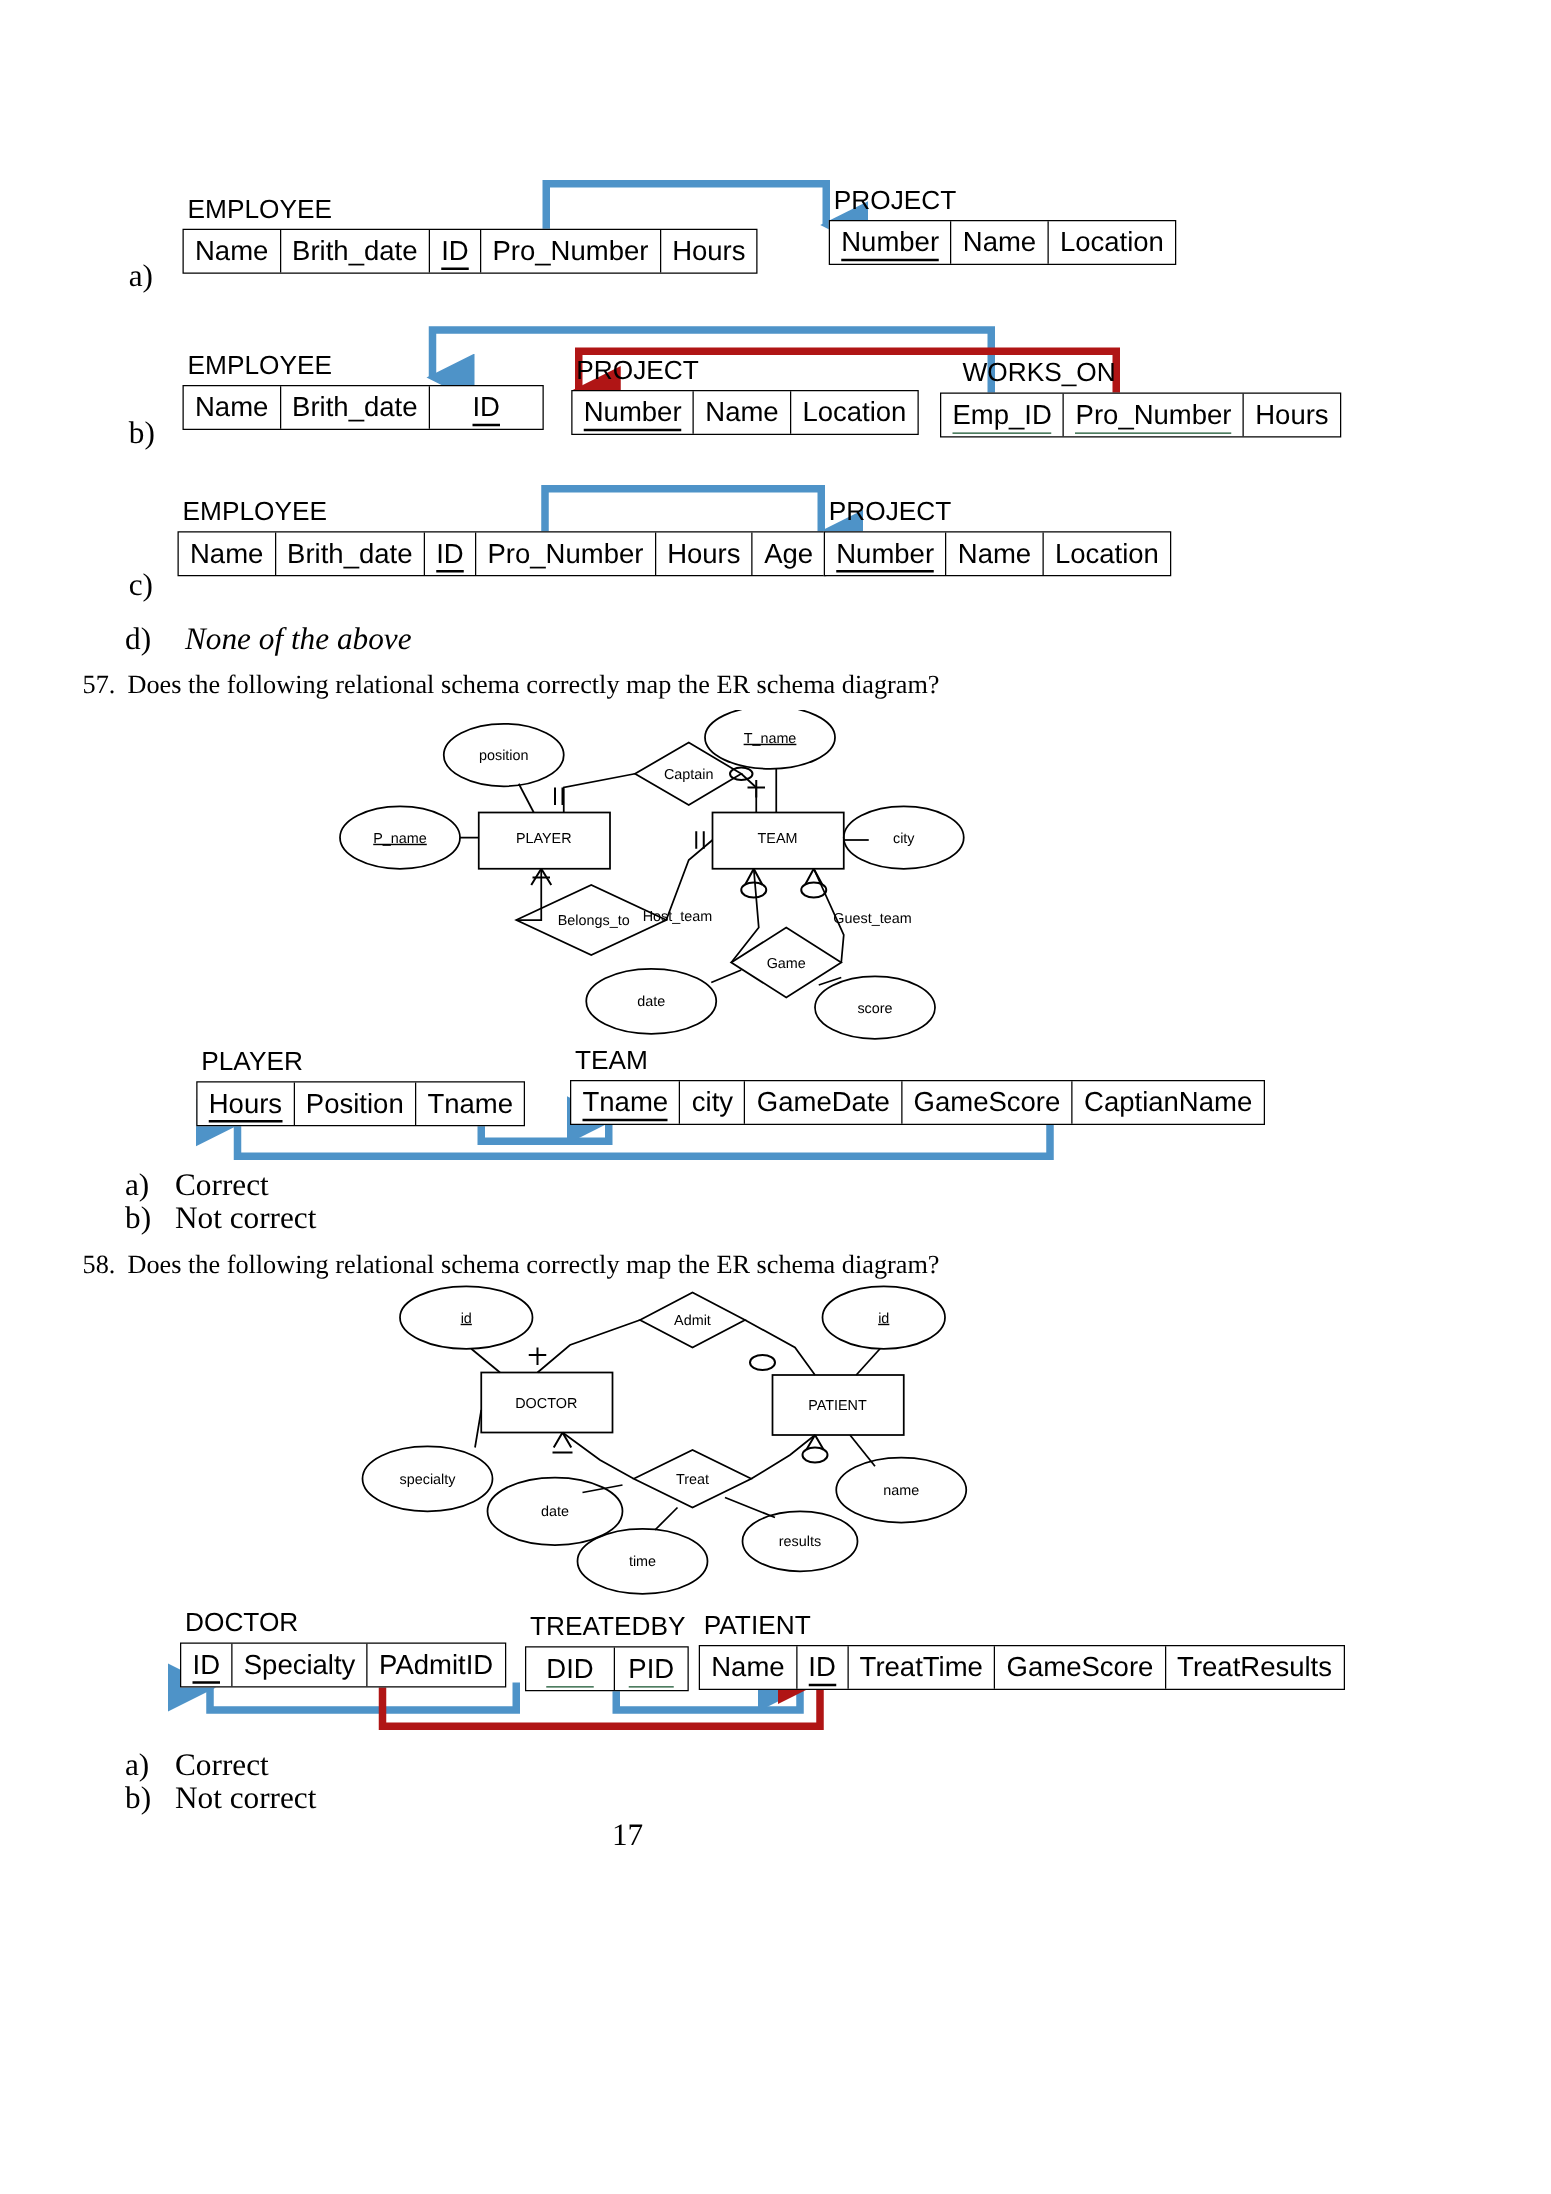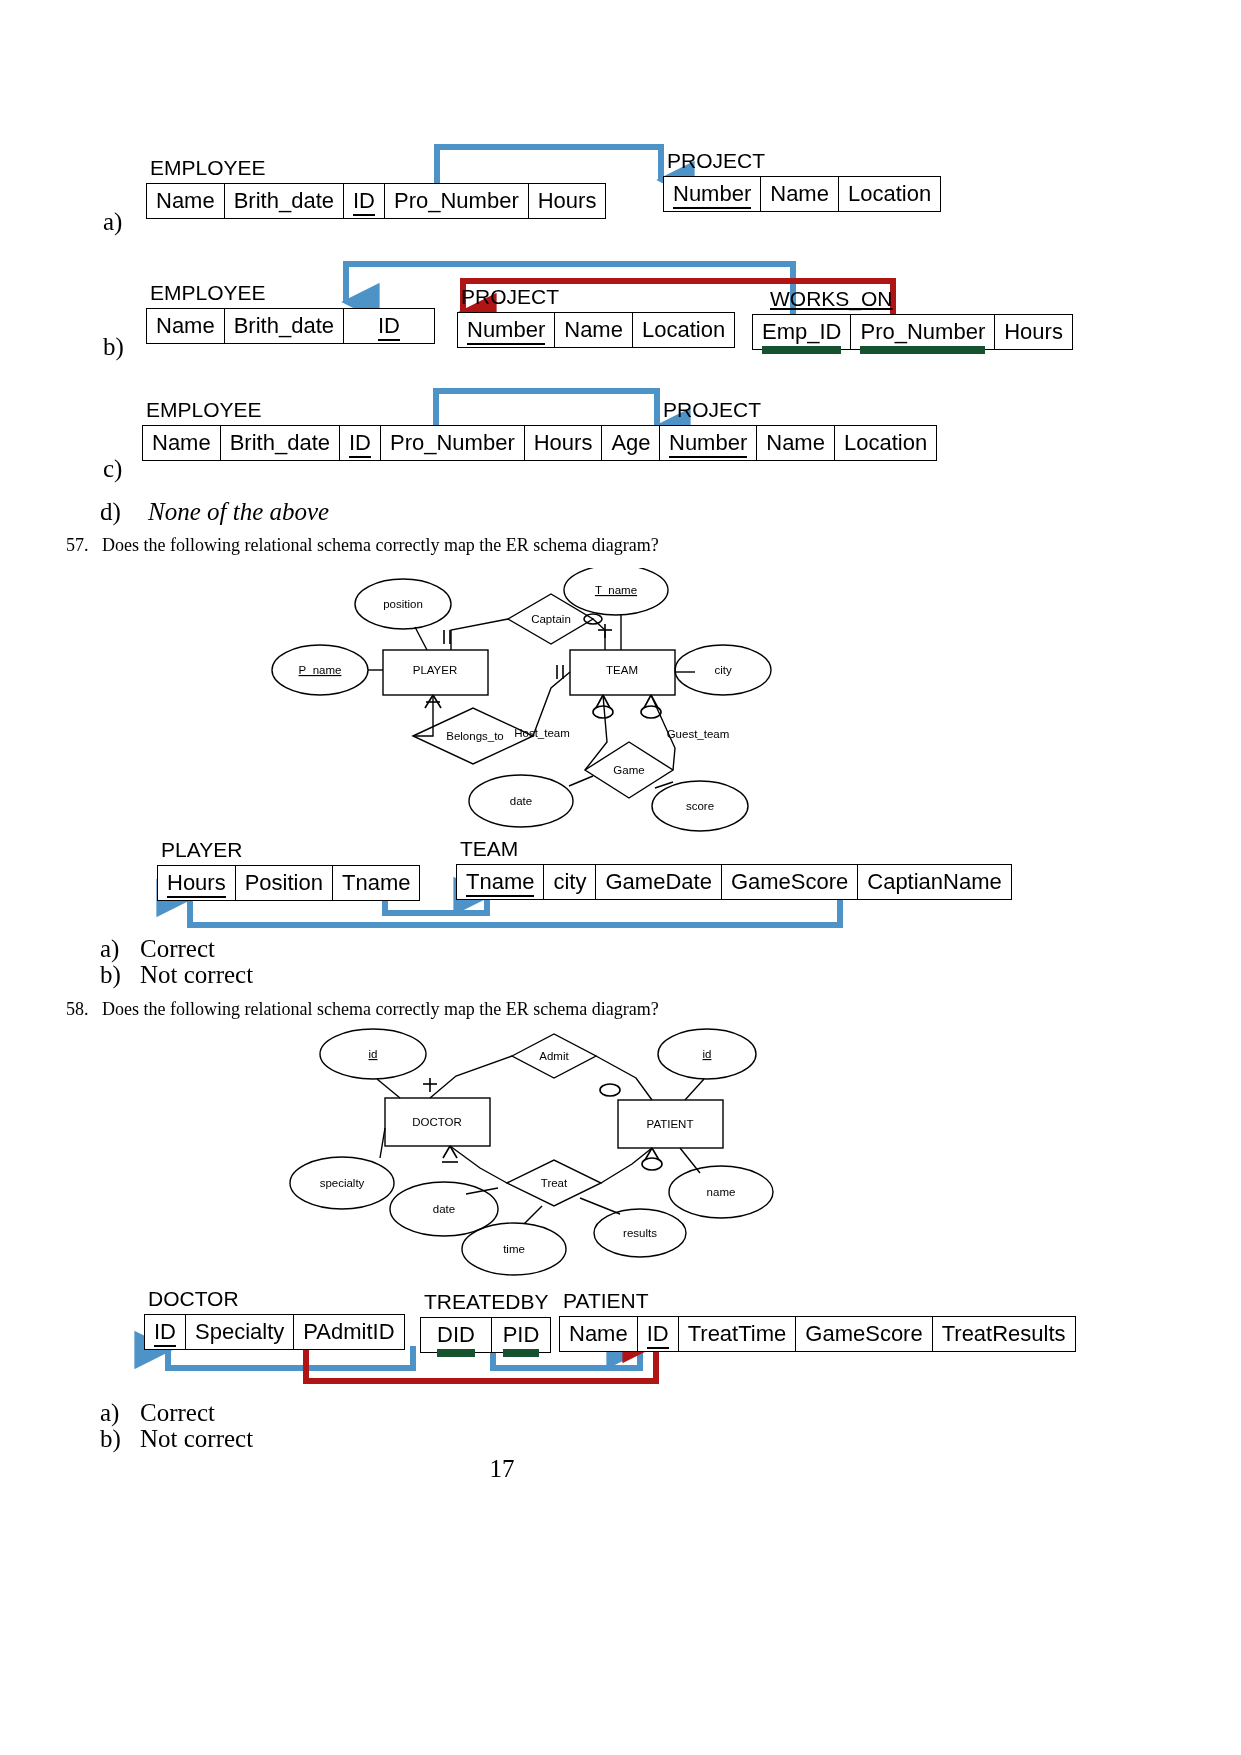--- a/index.html
+++ b/index.html
@@ -1,33 +1,33 @@
 <!DOCTYPE html>
 <html><head>
 <meta charset="utf-8">
 <style>
   html,body{margin:0;padding:0;background:#fff;}
   body{width:1241px;height:1755px;position:relative;font-family:"Liberation Serif",serif;color:#000;}
   .page{position:relative;width:1241px;height:1755px;overflow:hidden;}
 
   
-  .qtext{position:absolute;font-family:"Liberation Serif",serif;font-size:18px;line-height:1.25;white-space:nowrap;}
+  .qtext{position:absolute;font-family:"Liberation Serif",serif;font-size:21px;line-height:1.25;white-space:nowrap;}
   .opt{position:absolute;font-family:"Liberation Serif",serif;font-size:25px;white-space:nowrap;}
   .optmark{position:absolute;font-family:"Liberation Serif",serif;font-size:25px;}
   .caselabel{position:absolute;font-family:"Liberation Serif",serif;font-size:25px;}
   .pagenum{position:absolute;font-family:"Liberation Serif",serif;font-size:25px;left:0;width:1004px;text-align:center;}
 
   
   .rel{position:absolute;}
   .rel .relname{font-family:"Liberation Sans",sans-serif;font-size:21px;line-height:1;margin-bottom:5px;padding-left:4px;white-space:nowrap;}
   .reltable{display:flex;border:1.6px solid #000;background:#fff;}
   .reltable .cell{border-right:1.6px solid #000;padding:5px 9px 6px 9px;font-family:"Liberation Sans",sans-serif;font-size:22px;line-height:1.05;white-space:nowrap;text-align:center;}
   .reltable .cell:last-child{border-right:none;}
   .cell.pk > span{border-bottom:2.4px solid #000;padding-bottom:1px;}
-  .cell.pkfat > span{border-bottom:8px solid #14532d;padding-bottom:2px;}
+  .cell.pkfat > span{border-bottom:1px solid #14532d;padding-bottom:2px;}
 
   
   .arrowlayer{position:absolute;left:0;top:0;width:1241px;height:1755px;pointer-events:none;}
 
   
   .erwrap{position:absolute;}
 </style>
 </head>
 <body>
 
@@ -118,21 +118,21 @@
   <div class="rel" style="left:457px;top:286px;">
     <div class="relname">PROJECT</div>
     <div class="reltable">
       <div class="cell pk"><span>Number</span></div>
       <div class="cell"><span>Name</span></div>
       <div class="cell"><span>Location</span></div>
     </div>
   </div>
 
   <div class="rel" style="left:752px;top:288px;">
-    <div class="relname" style="padding-left:18px;text-decoration:underline;">WORKS_ON</div>
+    <div class="relname" style="padding-left:18px;">WORKS_ON</div>
     <div class="reltable">
       <div class="cell pkfat"><span>Emp_ID</span></div>
       <div class="cell pkfat"><span>Pro_Number</span></div>
       <div class="cell"><span>Hours</span></div>
     </div>
   </div>
 
   <div class="caselabel" style="left:103px;top:455px;">c)</div>
 
   <div class="rel" style="left:142px;top:399px;">

